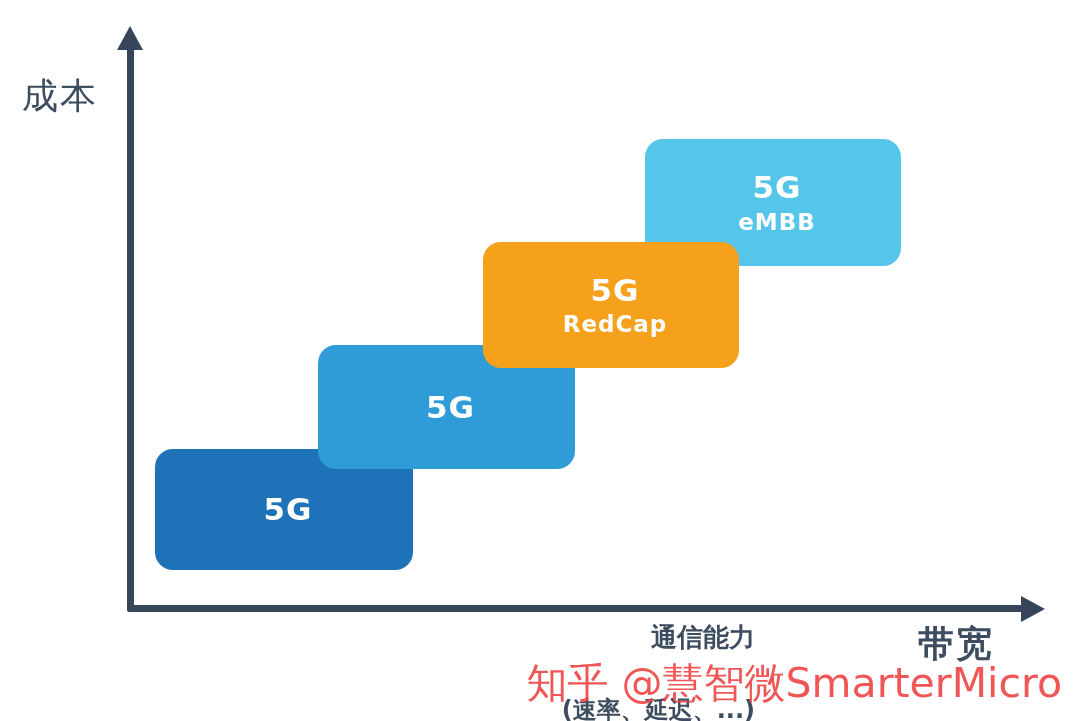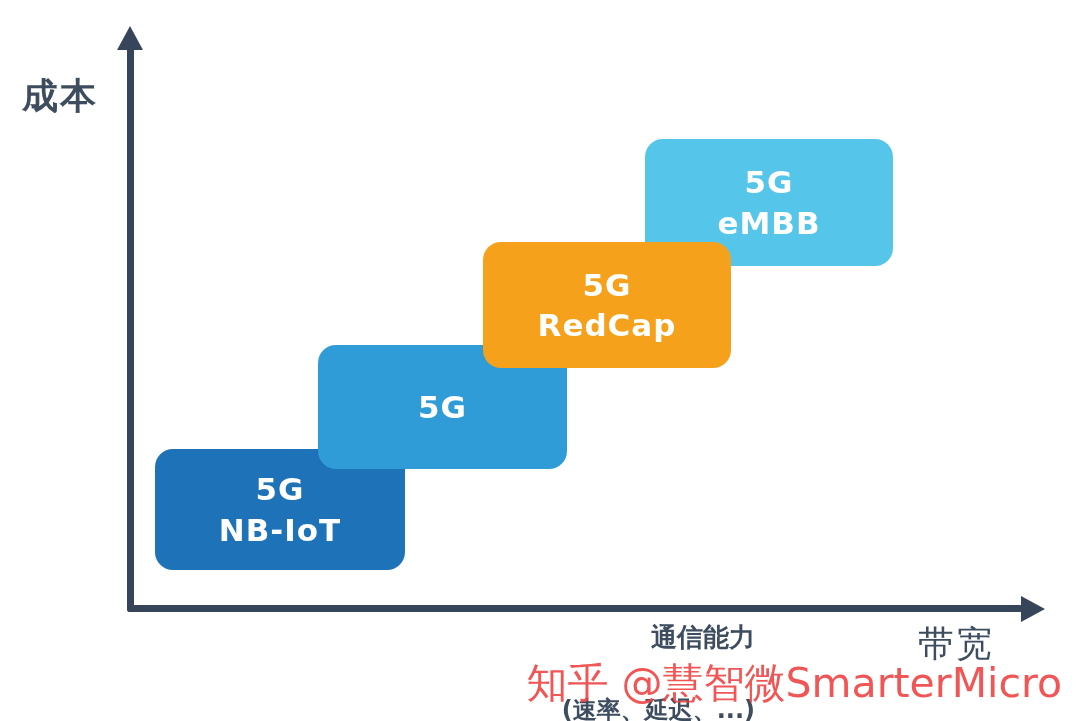--- a/index.html
+++ b/index.html
@@ -55,49 +55,50 @@
     border-bottom: 13px solid transparent;
     border-left: 24px solid #36455a;
   }
 
   
   .y-label {
     position: absolute;
     left: 22px;
     top: 72px;
     font-size: 36px;
-    font-weight: 700;
+    font-weight: 400;
     color: #3d4c5e;
     letter-spacing: 2px;
   }
   .x-label {
     position: absolute;
     left: 918px;
     top: 620px;
     font-size: 36px;
-    font-weight: 400;
+    font-weight: 700;
     color: #3d4c5e;
     letter-spacing: 2px;
   }
 
   
   .box {
     position: absolute;
     border-radius: 18px;
     color: #ffffff;
     display: flex;
     flex-direction: column;
     align-items: center;
     justify-content: center;
     text-align: center;
     font-weight: bold;
     letter-spacing: 1px;
+    padding-left: 8px;
   }
   .box .line1 { font-size: 31px; line-height: 1.3; }
-  .box .line2 { font-size: 31px; line-height: 1.3; }
+  .box .line2 { font-size: 23px; line-height: 1.3; }
 
   .box-nbiot  { left: 155px; top: 449px; width: 250px; height: 121px; z-index: 1; }
   .box-ltem   { left: 318px; top: 345px; width: 249px; height: 124px; z-index: 2; }
   .box-embb   { left: 645px; top: 139px; width: 248px; height: 127px; z-index: 3; }
   .box-redcap { left: 483px; top: 242px; width: 248px; height: 126px; z-index: 4; }
 
   
   .x-caption {
     position: absolute;
     left: 455px;
@@ -131,21 +132,20 @@
   <div class="y-axis-line"></div>
   <div class="y-axis-arrowhead"></div>
   <div class="x-axis-line"></div>
   <div class="x-axis-arrowhead"></div>
 
   <div class="y-label">成本</div>
   <div class="x-label">带宽</div>
 
   <div class="box box-nbiot" style="background-color: rgb(29, 114, 184);">
     <div class="line1">5G</div>
-    <div class="line2">NB-IoT</div>
   </div>
 
   <div class="box box-ltem" style="background-color: rgb(47, 155, 215);">
     <div class="line1">5G</div>
   </div>
 
   <div class="box box-embb" style="background-color: rgb(85, 198, 233);">
     <div class="line1">5G</div>
     <div class="line2">eMBB</div>
   </div>

